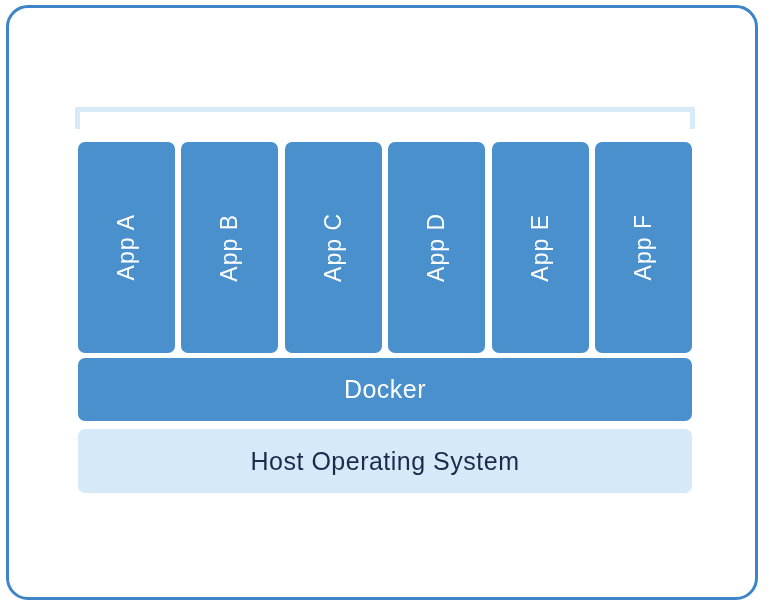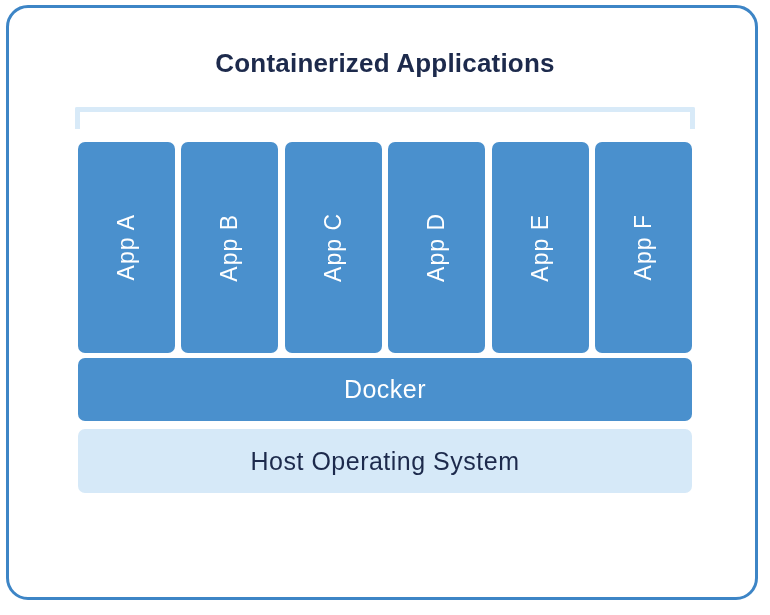--- a/index.html
+++ b/index.html
@@ -107,21 +107,20 @@
     background: #61c5a2;
     color: #ffffff;
   }
 </style>
 </head>
 <body>
 
 <div class="stage">
   <div class="frame"></div>
 
-  <div class="title">Containerized Applications</div>
 
   <div class="bracket"></div>
 
   <div class="apps-row">
     <div class="app-box">
       <span class="app-label">App A</span>
     </div>
     <div class="app-box">
       <span class="app-label">App B</span>
     </div>

